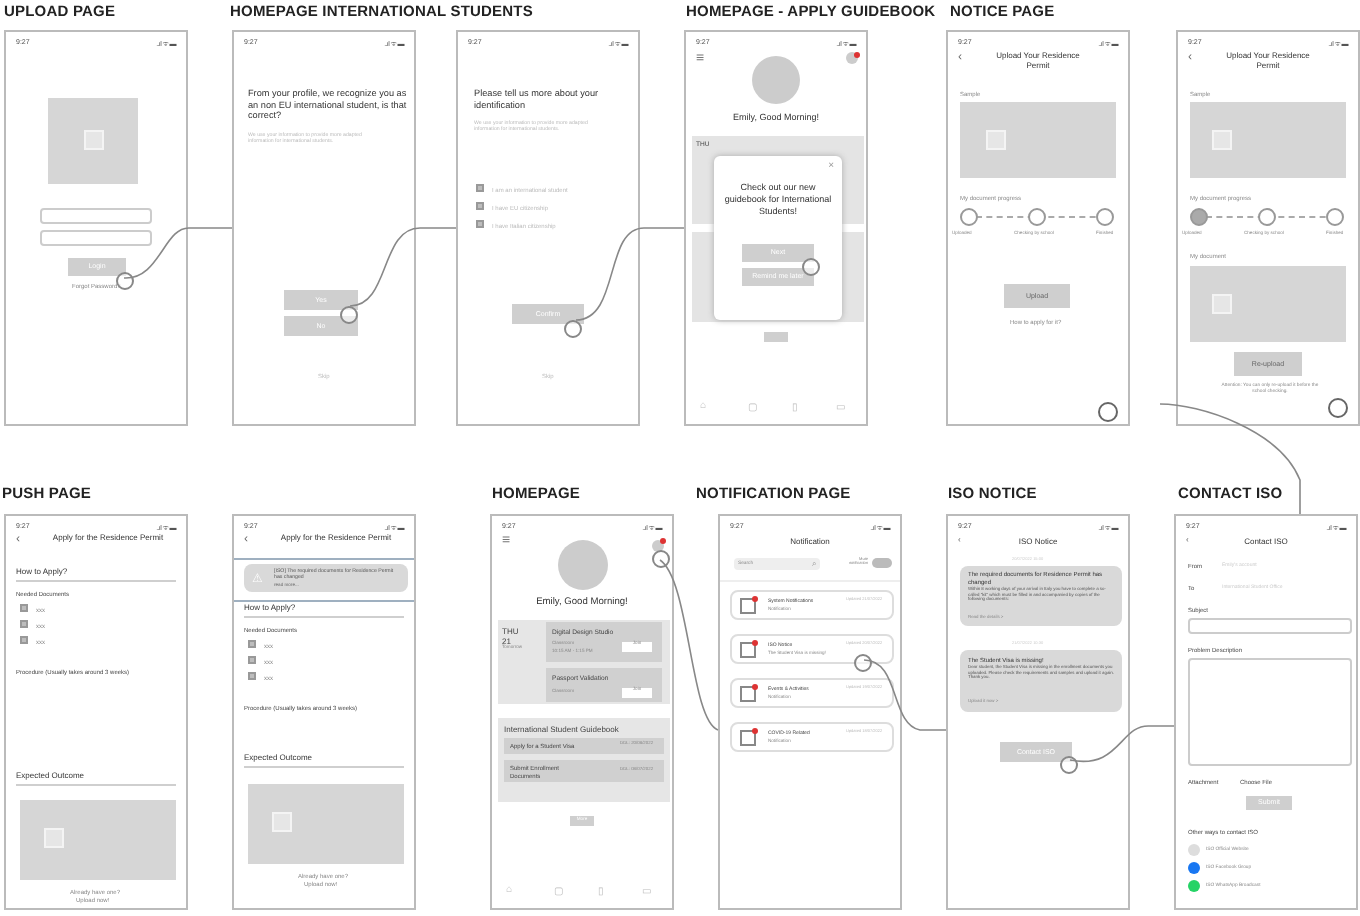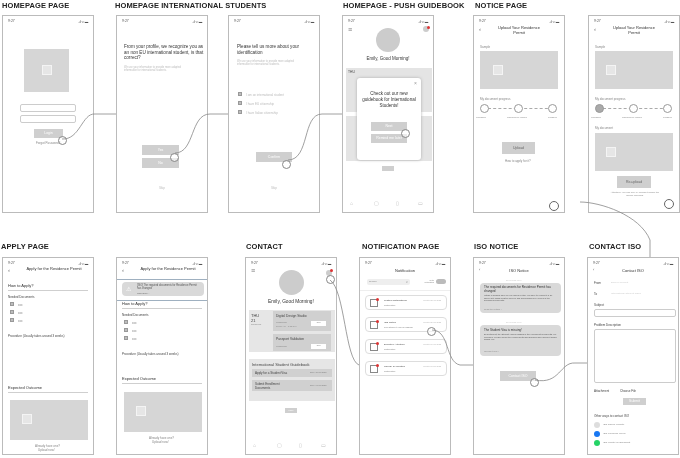--- a/index.html
+++ b/index.html
@@ -25,27 +25,27 @@
 .nicon{position:absolute;width:8px;height:8px;border:1px solid #888;background:#fff}
 .rdot{position:absolute;width:3px;height:3px;border-radius:50%;background:#d33}
 .bubble{position:absolute;background:#d9d9d9;border-radius:4px}
 .field{position:absolute;border:1px solid #ccc;border-radius:2px;background:#fff}
 .tab{position:absolute;font-size:5px;color:#bbb}
 svg.conn{position:absolute;left:0;top:0;pointer-events:none}
 </style>
 </head>
 <body>
 
-<div class="sec" style="left:2px;top:1px">HOMEPAGE PAGE</div>
+<div class="sec" style="left:2px;top:1px">UPLOAD PAGE</div>
 <div class="sec" style="left:115px;top:1px">HOMEPAGE INTERNATIONAL STUDENTS</div>
-<div class="sec" style="left:343px;top:1px">HOMEPAGE - PUSH GUIDEBOOK</div>
+<div class="sec" style="left:343px;top:1px">HOMEPAGE - APPLY GUIDEBOOK</div>
 <div class="sec" style="left:475px;top:1px">NOTICE PAGE</div>
-<div class="sec" style="left:1px;top:242px">APPLY PAGE</div>
-<div class="sec" style="left:246px;top:242px">CONTACT</div>
-<div class="sec" style="left:362px;top:242px">NOTIFICATION PAGE</div>
+<div class="sec" style="left:1px;top:242px">PUSH PAGE</div>
+<div class="sec" style="left:246px;top:242px">HOMEPAGE</div>
+<div class="sec" style="left:348px;top:242px">NOTIFICATION PAGE</div>
 <div class="sec" style="left:474px;top:242px">ISO NOTICE</div>
 <div class="sec" style="left:589px;top:242px">CONTACT ISO</div>
 
 <div class="ph" style="left:2px;top:15px">
   <div class="sb">
       <span>9:27</span>
       <span class="sbi">..ıl ᯤ ▬</span>
     </div>
   <div class="gbox" style="left:21px;top:33px;width:45px;height:43px"></div>
   <div class="imgi" style="left:39px;top:49px"></div>

